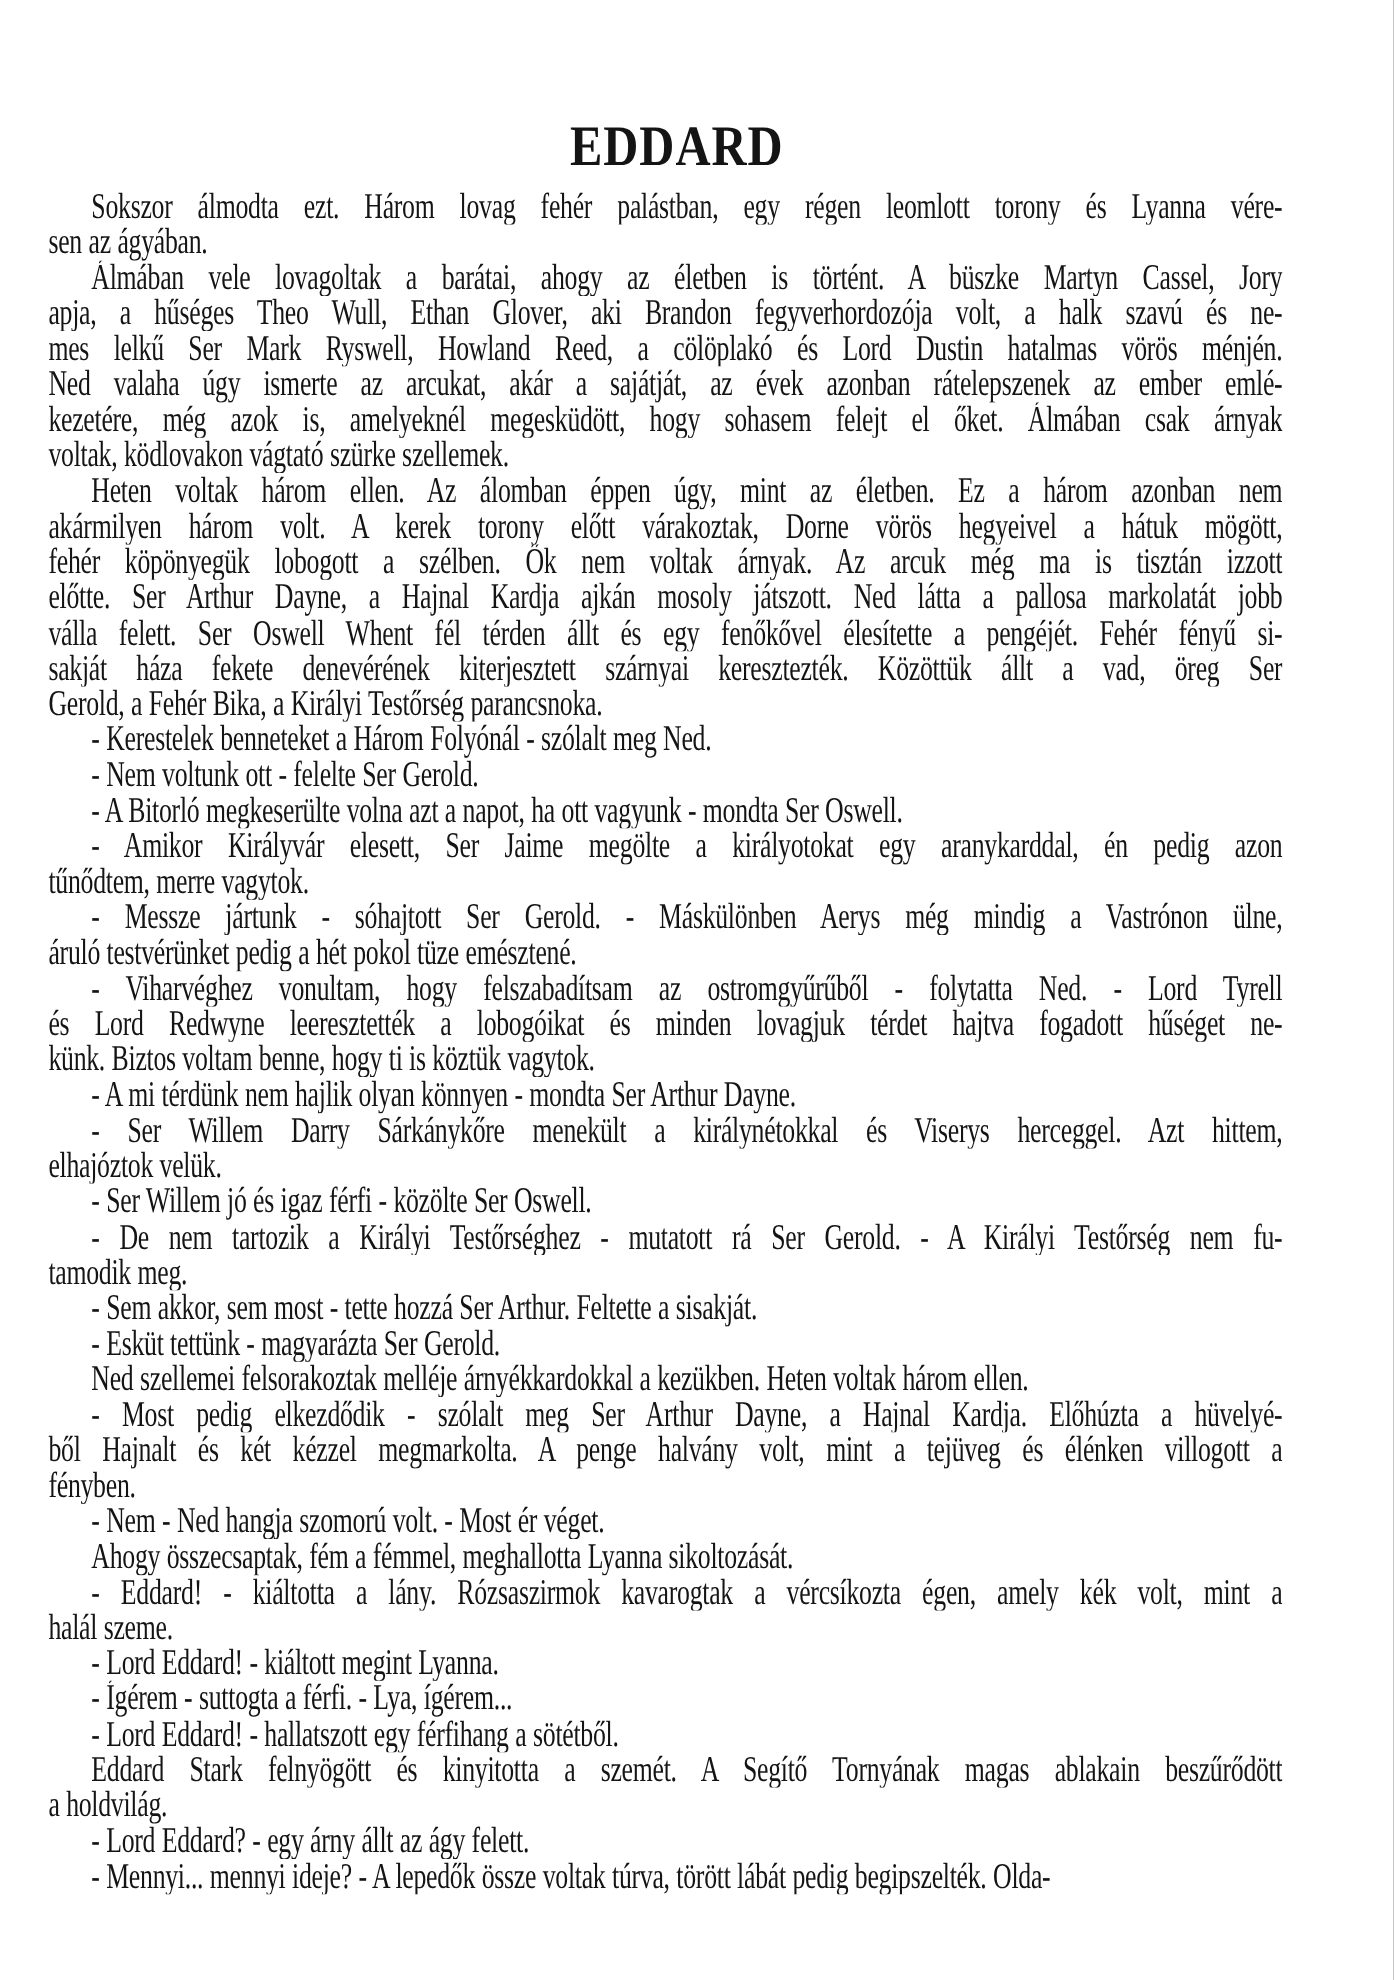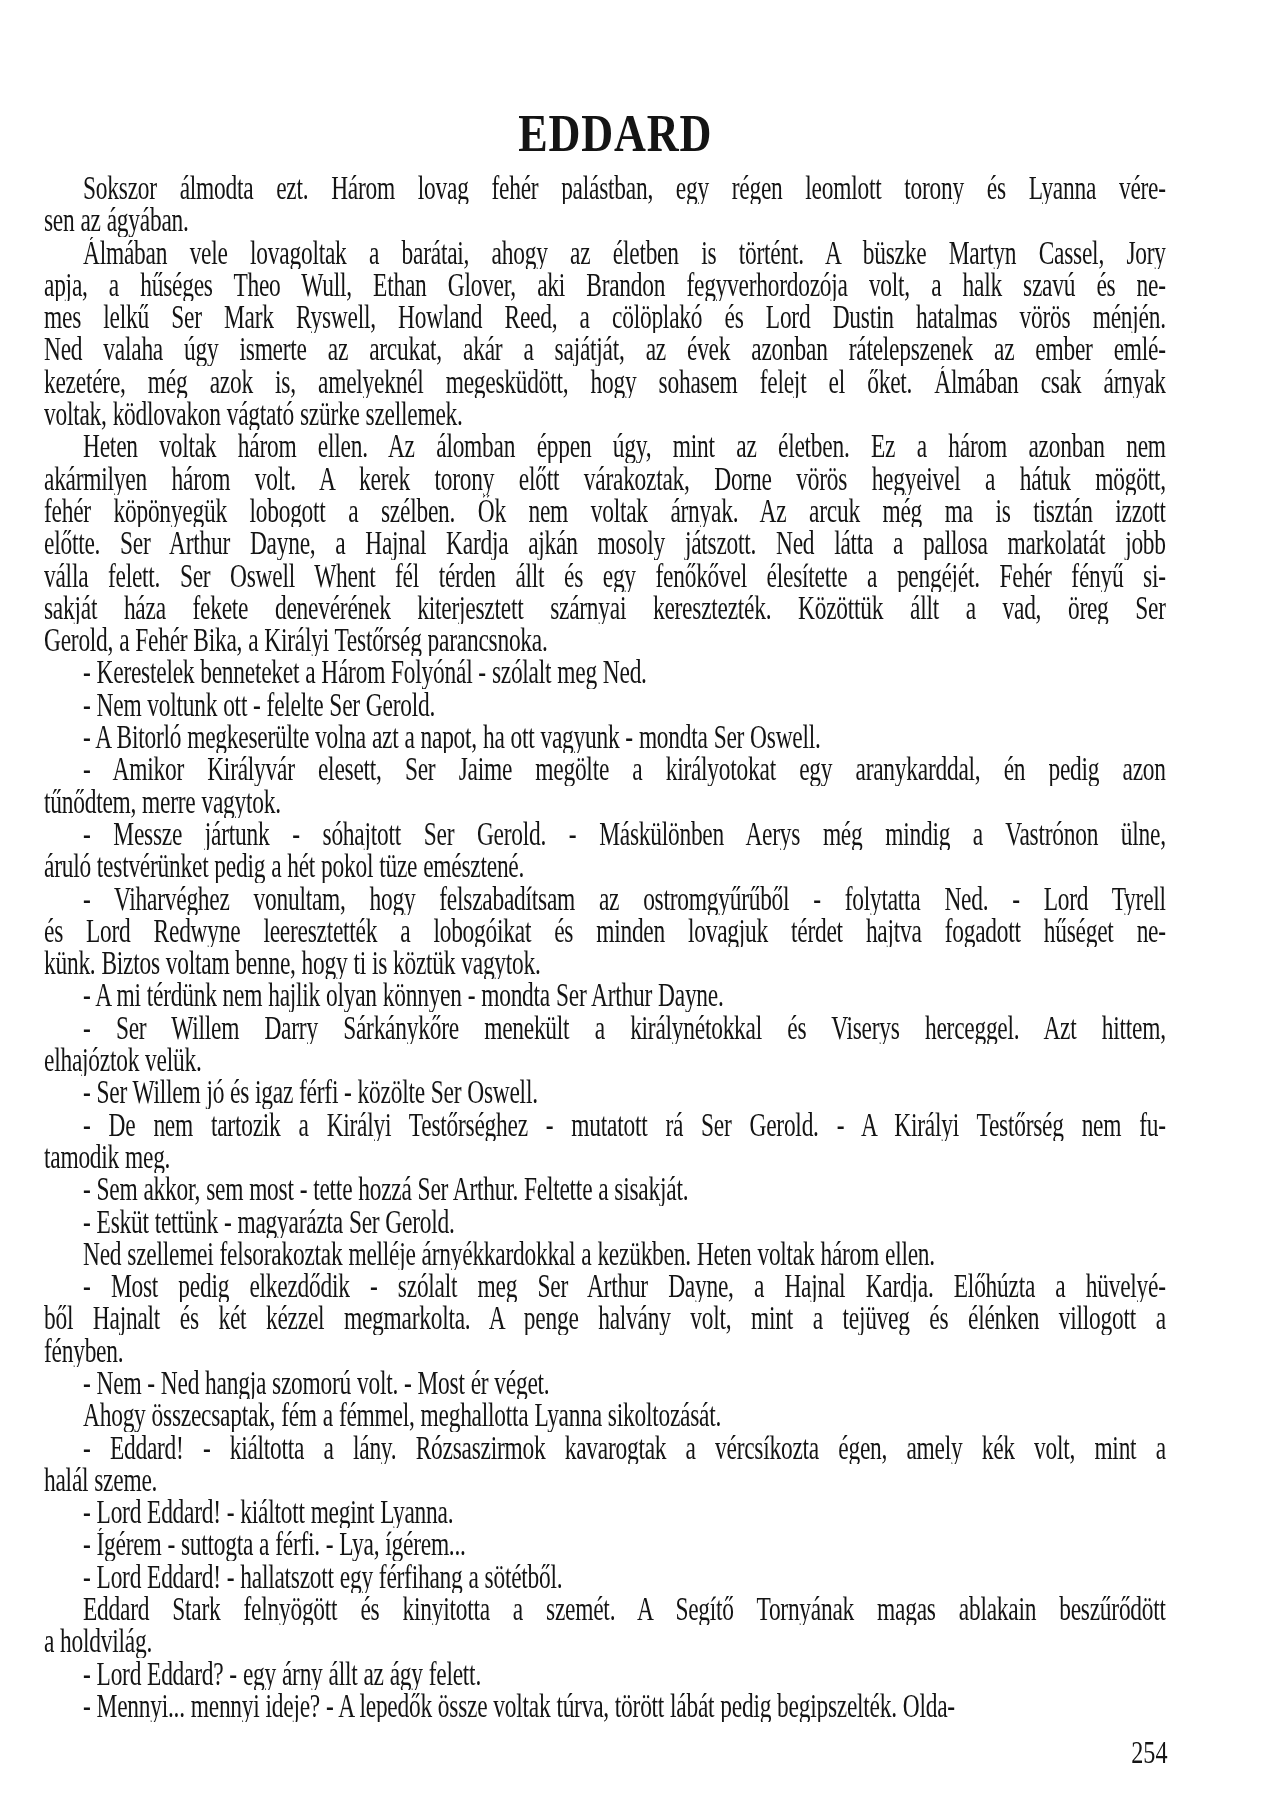--- a/index.html
+++ b/index.html
@@ -168,14 +168,13 @@
         <div class="line first just">Eddard Stark felnyögött és kinyitotta a szemét. A Segítő Tornyának magas ablakain beszűrődött</div>
         <div class="line">a holdvilág.</div>
       </div>
       <div class="para">
         <div class="line first">- Lord Eddard? - egy árny állt az ágy felett.</div>
       </div>
       <div class="para">
         <div class="line first">- Mennyi... mennyi ideje? - A lepedők össze voltak túrva, törött lábát pedig begipszelték. Olda-</div>
       </div>
     </div>
-  <div class="page-num"><span class="nscale">254</span></div>
 </div>
 
 </body></html>

